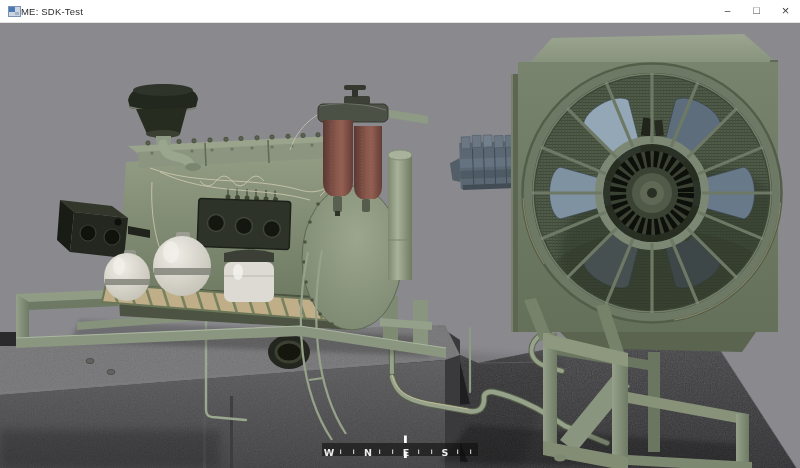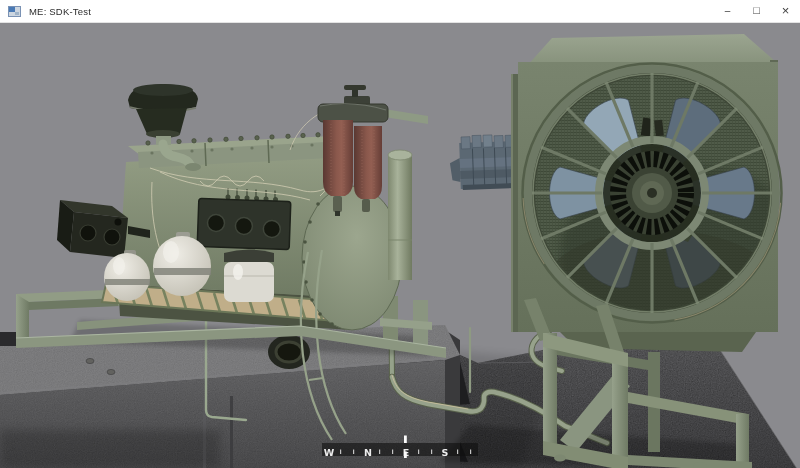--- a/index.html
+++ b/index.html
@@ -4,21 +4,21 @@
 <style>
   html,body{margin:0;padding:0;background:#666;}
   .window{position:relative;width:800px;height:468px;overflow:hidden;
           font-family:"Liberation Sans",sans-serif;background:#8a8a8e;}
   .titlebar{position:absolute;top:0;left:0;width:800px;height:22px;background:#ffffff;
             border-bottom:1px solid #e3e3e3;display:flex;align-items:center;z-index:5;}
   .app-icon{width:13px;height:11px;margin-left:8px;position:relative;
             background:#cdd6e0;border:1px solid #7a92b4;box-sizing:border-box;}
   .app-icon::before{content:"";position:absolute;left:0;top:0;width:6px;height:5px;background:#4a7ab5;}
   .app-icon::after{content:"";position:absolute;right:1px;bottom:1px;width:4px;height:3px;background:#9fb3c8;}
-  .title-text{font-size:9.5px;color:#2b2b2b;margin-left:8px;letter-spacing:.2px;}
+  .title-text{font-size:9.5px;color:#2b2b2b;letter-spacing:.2px;}
   .win-controls{margin-left:auto;display:flex;height:22px;}
   .win-btn{width:29px;height:22px;line-height:21px;text-align:center;color:#404040;
            font-size:10px;cursor:default;user-select:none;}
   .win-btn.max{font-size:11px;}
   .win-btn.close{font-size:13px;}
   .viewport{position:absolute;top:22px;left:0;width:800px;height:446px;}
   svg{display:block;}
   text.compass-letter{font-family:"DejaVu Sans",sans-serif;font-size:9.5px;font-weight:bold;
        fill:#ededed;}
 </style>

